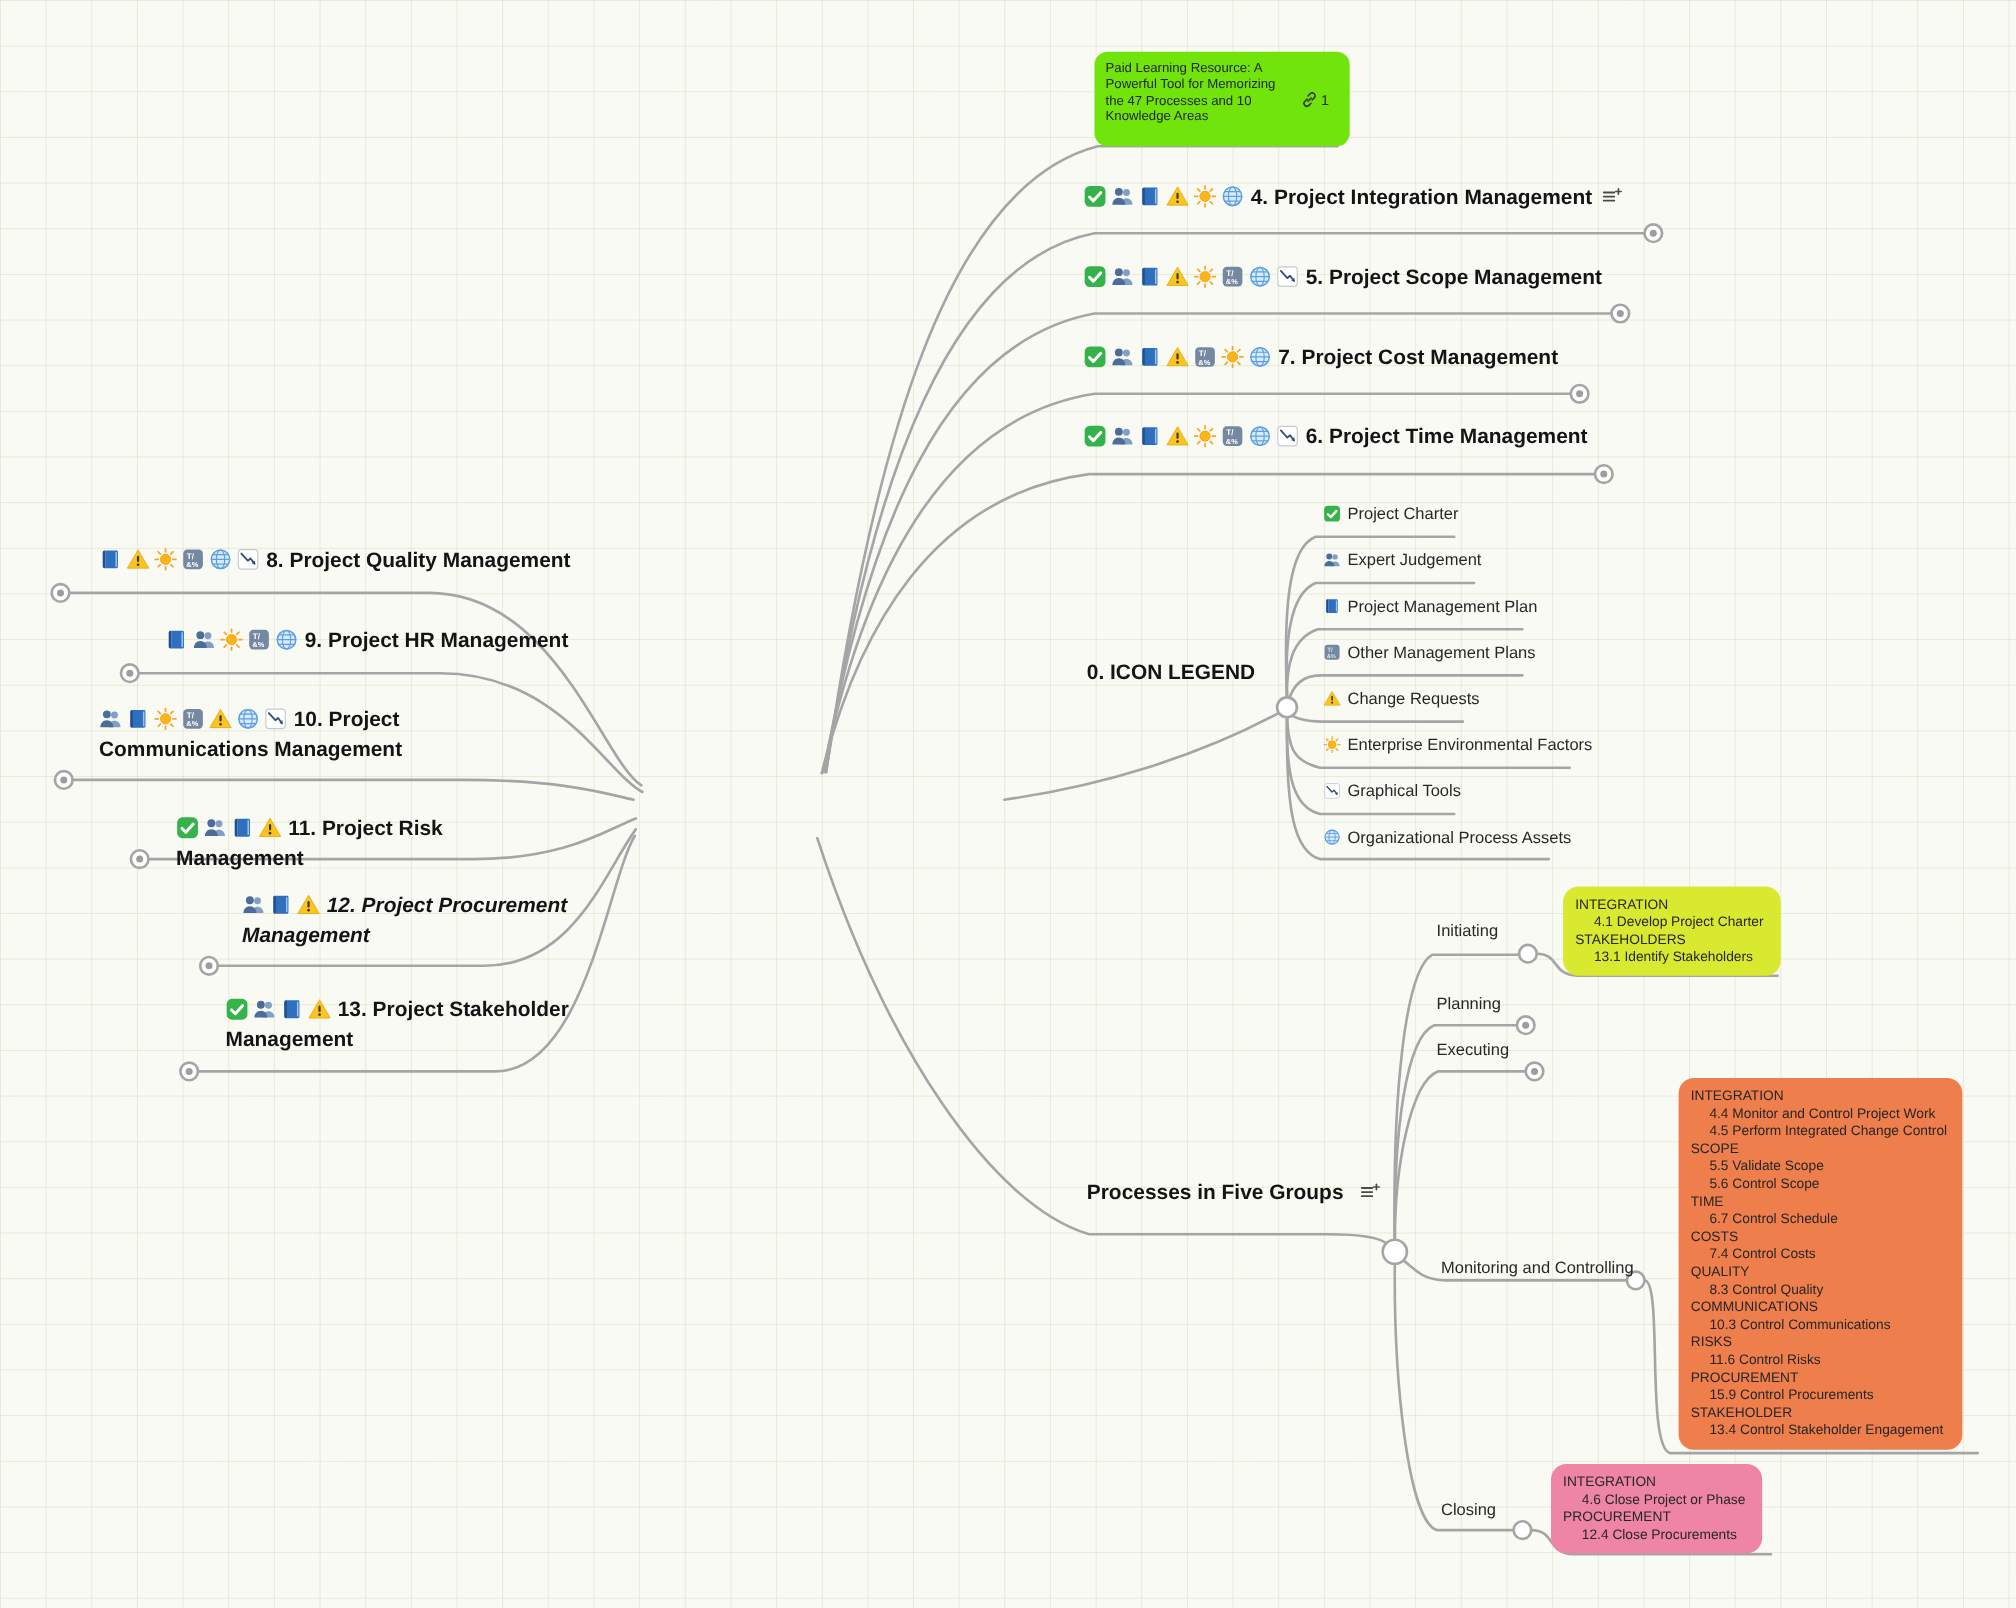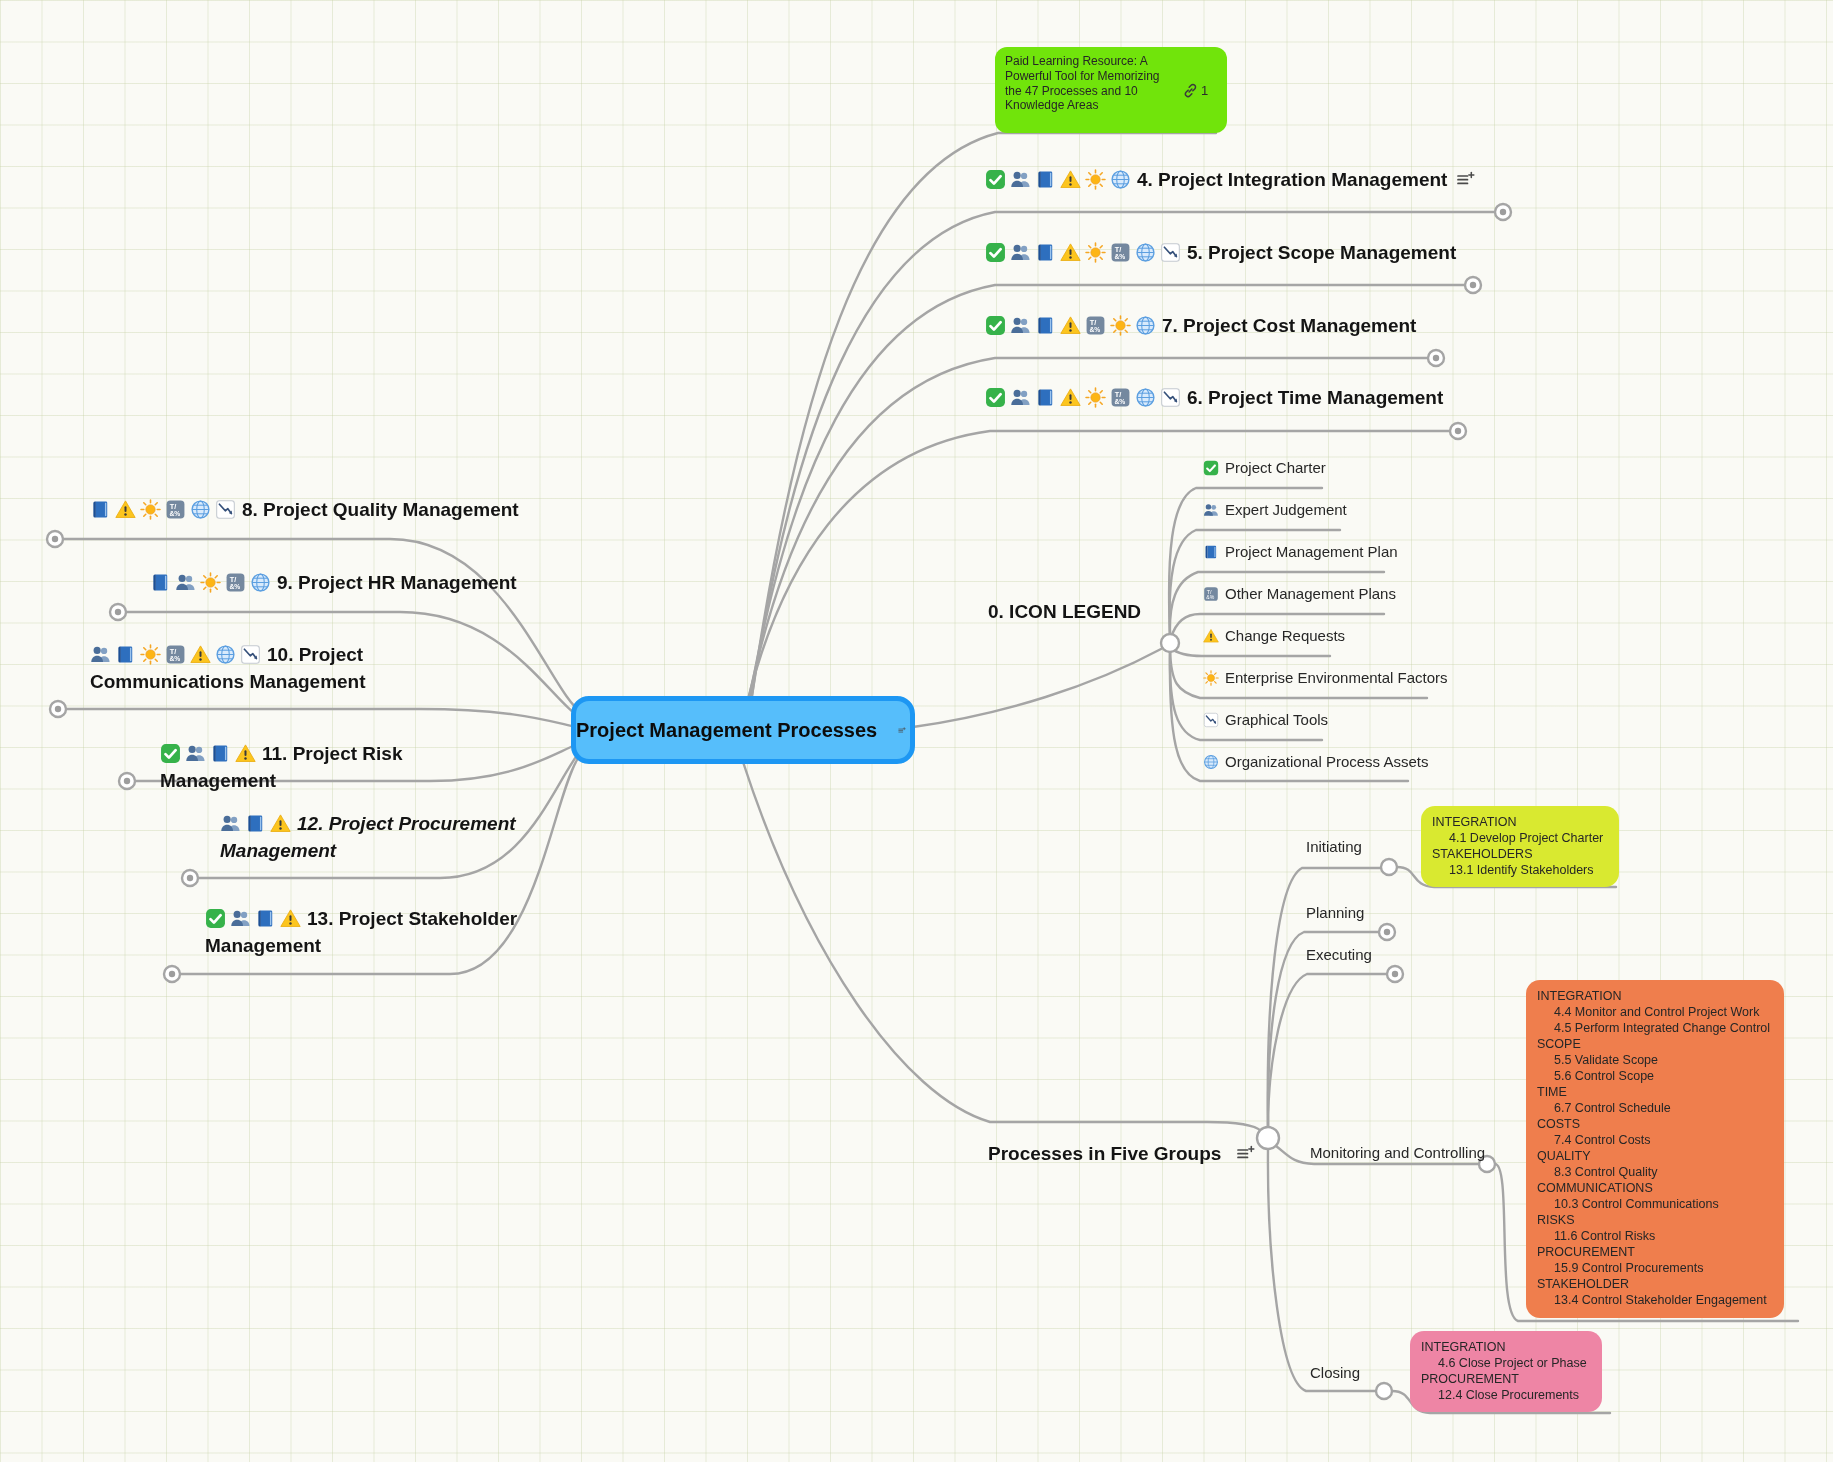--- a/index.html
+++ b/index.html
@@ -129,42 +129,26 @@
               <path d="M7.3 10.7l3.4-3.4"></path>
               <path d="M6.2 8.6l-2.3 2.3a3.1 3.1 0 0 0 4.4 4.4l2.3-2.3"></path>
               <path d="M11.8 9.4l2.3-2.3A3.1 3.1 0 0 0 9.7 2.7L7.4 5"></path>
             </g>
           </svg>
         </span>
       <span>1</span>
     </div>
   </div>
 
-  <div class="root-node">
-    <span>Project Management Processes</span>
-    <span class="ic notes">
-        <svg viewBox="0 0 19 17">
-          <g stroke="#4a4a4a" stroke-width="1.7" stroke-linecap="round">
-            <line x1="2" y1="5" x2="11.5" y2="5"></line>
-            <line x1="2" y1="8.7" x2="11.5" y2="8.7"></line>
-            <line x1="2" y1="12.4" x2="11.5" y2="12.4"></line>
-          </g>
-          <g stroke="#4a4a4a" stroke-width="1.5" stroke-linecap="round">
-            <line x1="15.3" y1="1.6" x2="15.3" y2="6.6"></line>
-            <line x1="12.8" y1="4.1" x2="17.8" y2="4.1"></line>
-          </g>
-        </svg>
-      </span>
-  </div>
 
   <div class="map-title" style="left:988px;top:601px">
     <span>0. ICON LEGEND</span>
   </div>
 
-  <div class="map-title" style="left:988px;top:1143px">
+  <div class="map-title" style="left:988px;top:1074px">
     <span>Processes in Five Groups</span>
     <span class="ic notes"><svg viewBox="0 0 19 17">
           <g stroke="#4a4a4a" stroke-width="1.7" stroke-linecap="round">
             <line x1="2" y1="5" x2="11.5" y2="5"></line>
             <line x1="2" y1="8.7" x2="11.5" y2="8.7"></line>
             <line x1="2" y1="12.4" x2="11.5" y2="12.4"></line>
           </g>
           <g stroke="#4a4a4a" stroke-width="1.5" stroke-linecap="round">
             <line x1="15.3" y1="1.6" x2="15.3" y2="6.6"></line>
             <line x1="12.8" y1="4.1" x2="17.8" y2="4.1"></line>

